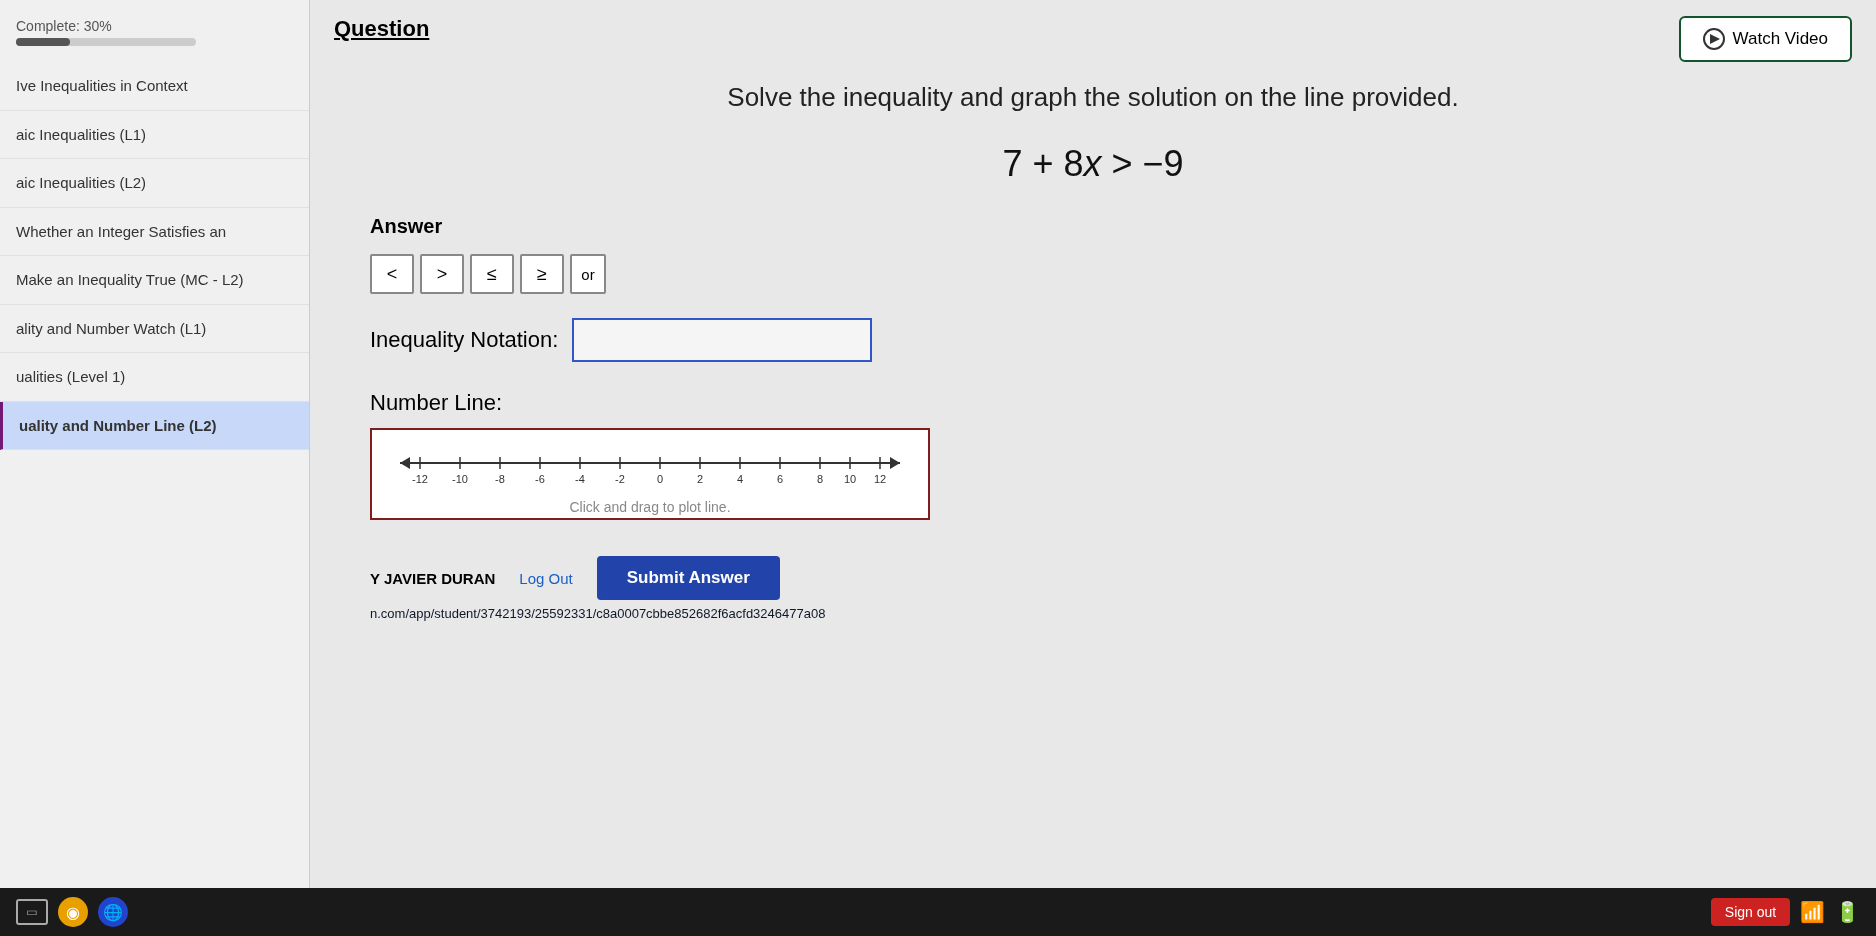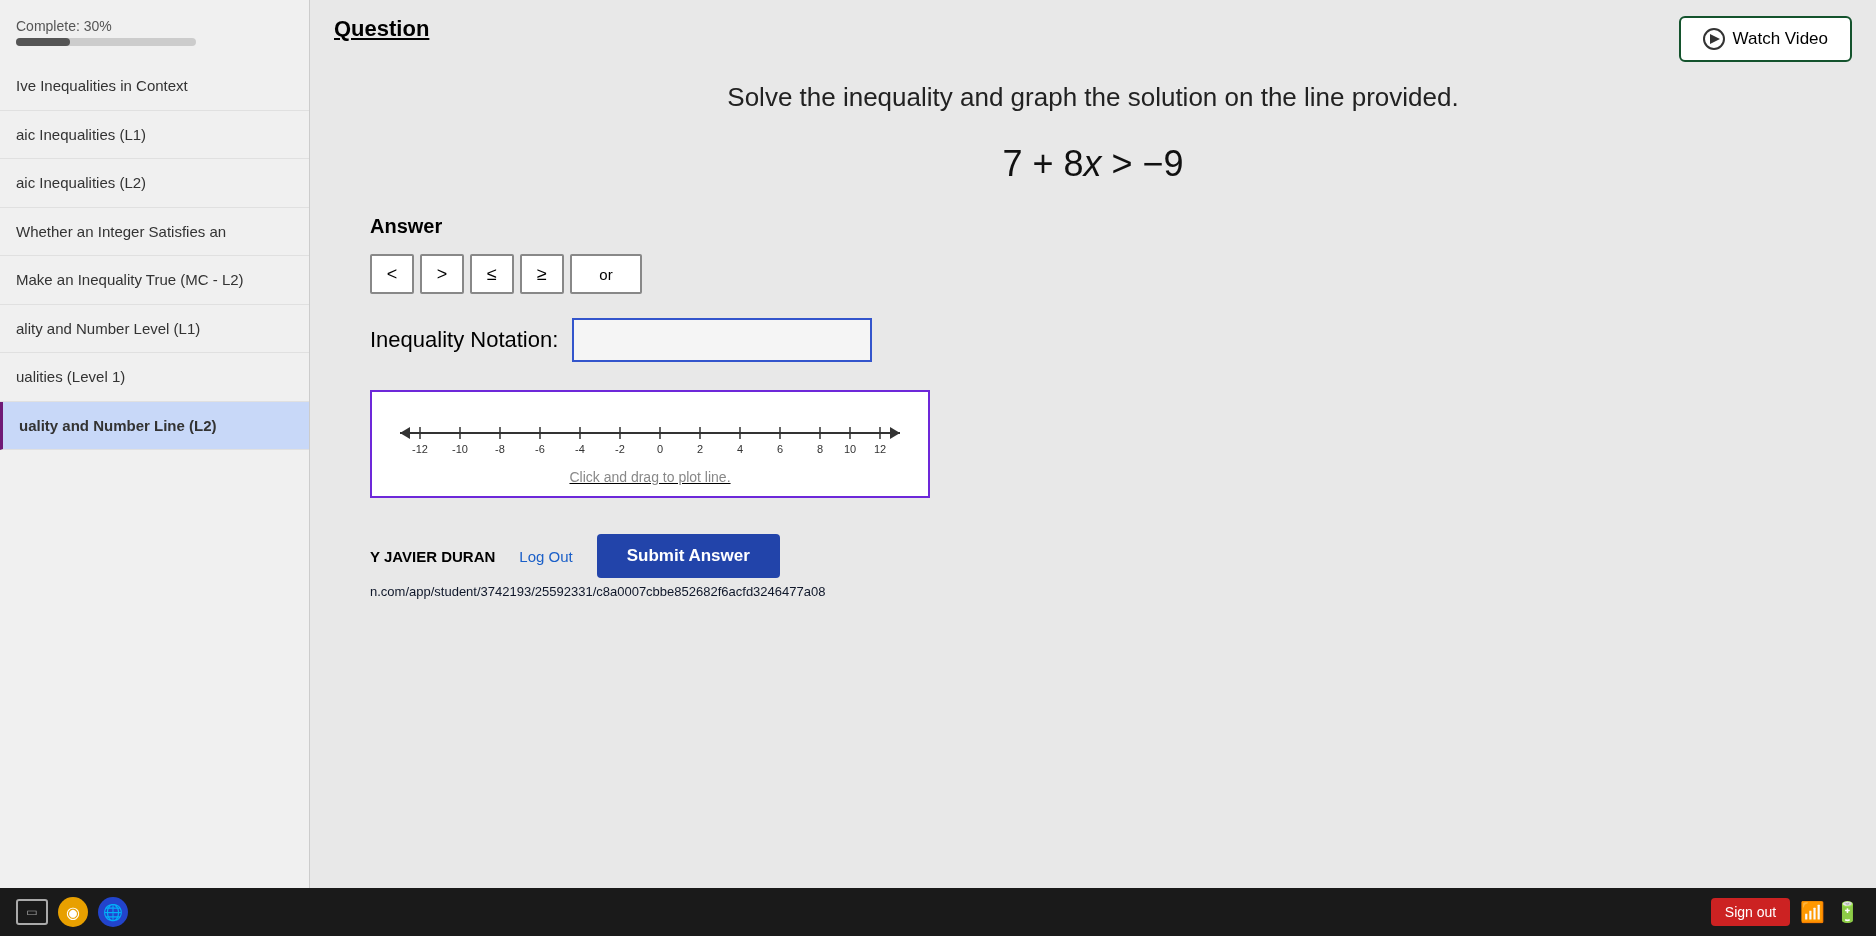--- a/index.html
+++ b/index.html
@@ -161,21 +161,21 @@
       border: 2px solid #888;
       background: white;
       font-size: 18px;
       cursor: pointer;
       display: flex;
       align-items: center;
       justify-content: center;
       border-radius: 2px;
     }
     .sym-btn.or-btn {
-      width: 72px;
+      width: 36px;
       font-size: 15px;
     }
 
     .inequality-row {
       display: flex;
       align-items: center;
       gap: 14px;
       margin-bottom: 28px;
     }
 
@@ -194,31 +194,30 @@
       outline: none;
     }
 
     .number-line-label {
       font-size: 22px;
       font-weight: 400;
       margin-bottom: 12px;
     }
 
     .number-line-container {
-      border: 2px solid #6d28d9;
+      border: 2px solid #7f1d1d;
       background: white;
       width: 560px;
-      height: 108px;
+      height: 92px;
       position: relative;
       display: flex;
       flex-direction: column;
       align-items: center;
       justify-content: center;
       cursor: crosshair;
-      text-decoration: underline;
     }
 
     .number-line-svg {
       width: 520px;
       height: 60px;
     }
 
     .number-line-hint {
       font-size: 14px;
       color: #888;
@@ -302,21 +301,21 @@
     <div class="sidebar-item">
       <span>aic Inequalities (L2)</span>
     </div>
     <div class="sidebar-item">
       <span>Whether an Integer Satisfies an</span>
     </div>
     <div class="sidebar-item">
       <span>Make an Inequality True (MC - L2)</span>
     </div>
     <div class="sidebar-item">
-      <span>ality and Number Level (L1)</span>
+      <span>ality and Number Watch (L1)</span>
     </div>
     <div class="sidebar-item">
       <span>ualities (Level 1)</span>
     </div>
     <div class="sidebar-item active">
       <span>uality and Number Line (L2)</span>
     </div>
   </div>
 
   <div class="content-area">
@@ -342,20 +341,21 @@
         <button class="sym-btn">≤</button>
         <button class="sym-btn">≥</button>
         <button class="sym-btn or-btn">or</button>
       </div>
 
       <div class="inequality-row">
         <span class="inequality-label">Inequality Notation:</span>
         <input class="inequality-input" type="text" value="" style="">
       </div>
 
+      <div class="number-line-label">Number Line:</div>
 
       <div class="number-line-container">
         <svg class="number-line-svg" viewBox="0 0 520 60">
 
           <line x1="10" y1="30" x2="510" y2="30" stroke="#333" stroke-width="2"></line>
 
           <polygon points="10,30 20,24 20,36" fill="#333"></polygon>
 
           <polygon points="510,30 500,24 500,36" fill="#333"></polygon>
 

